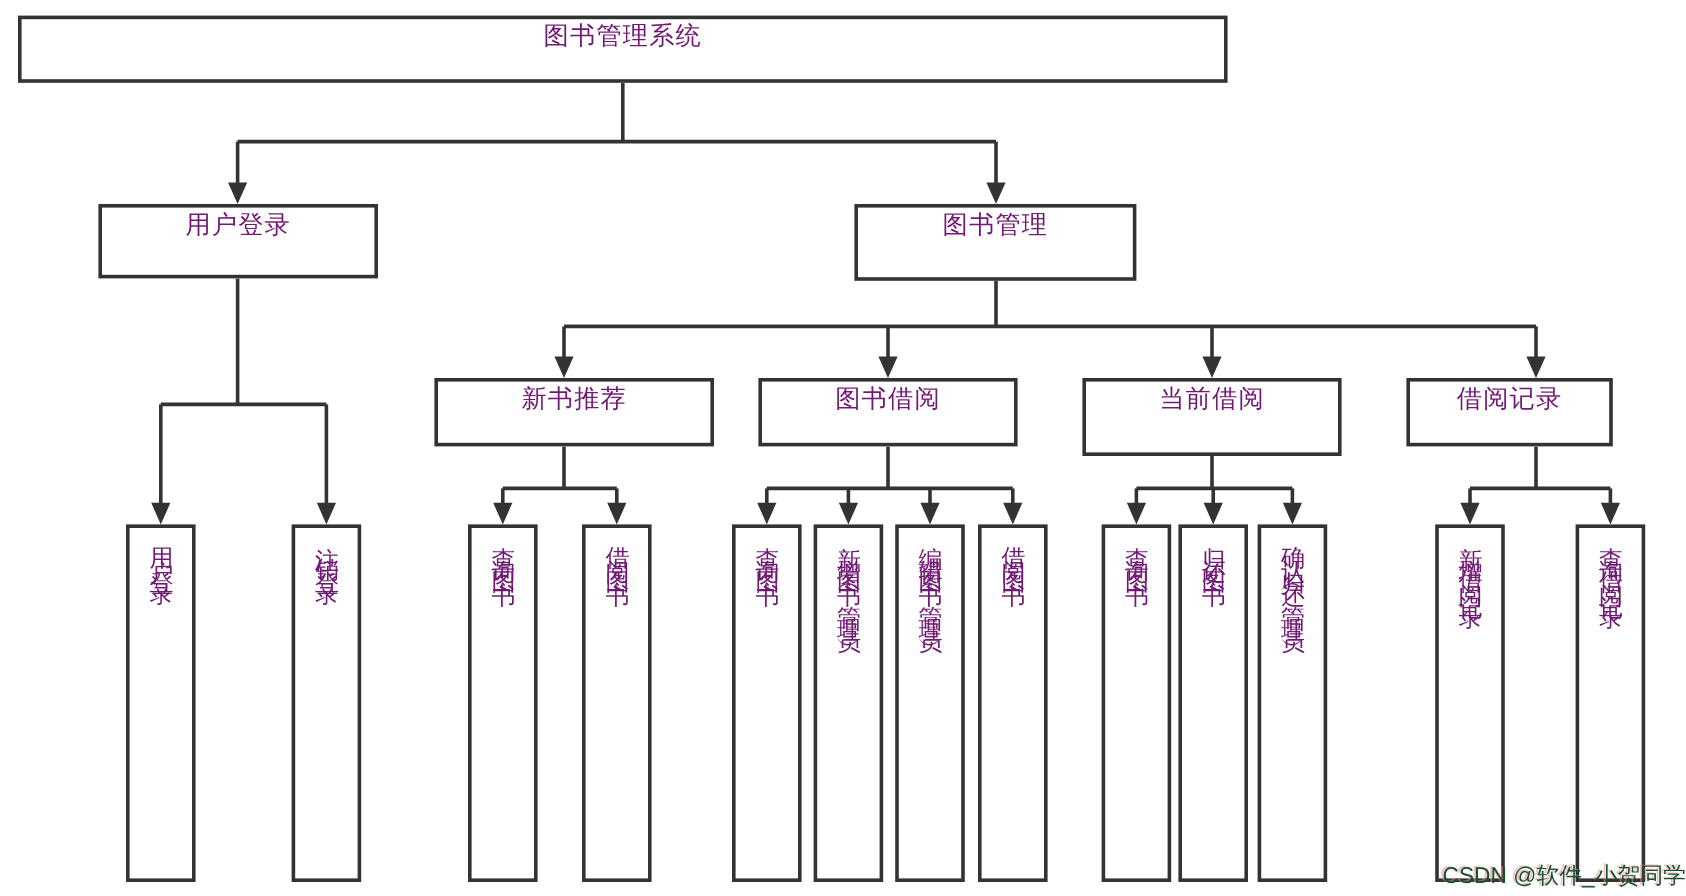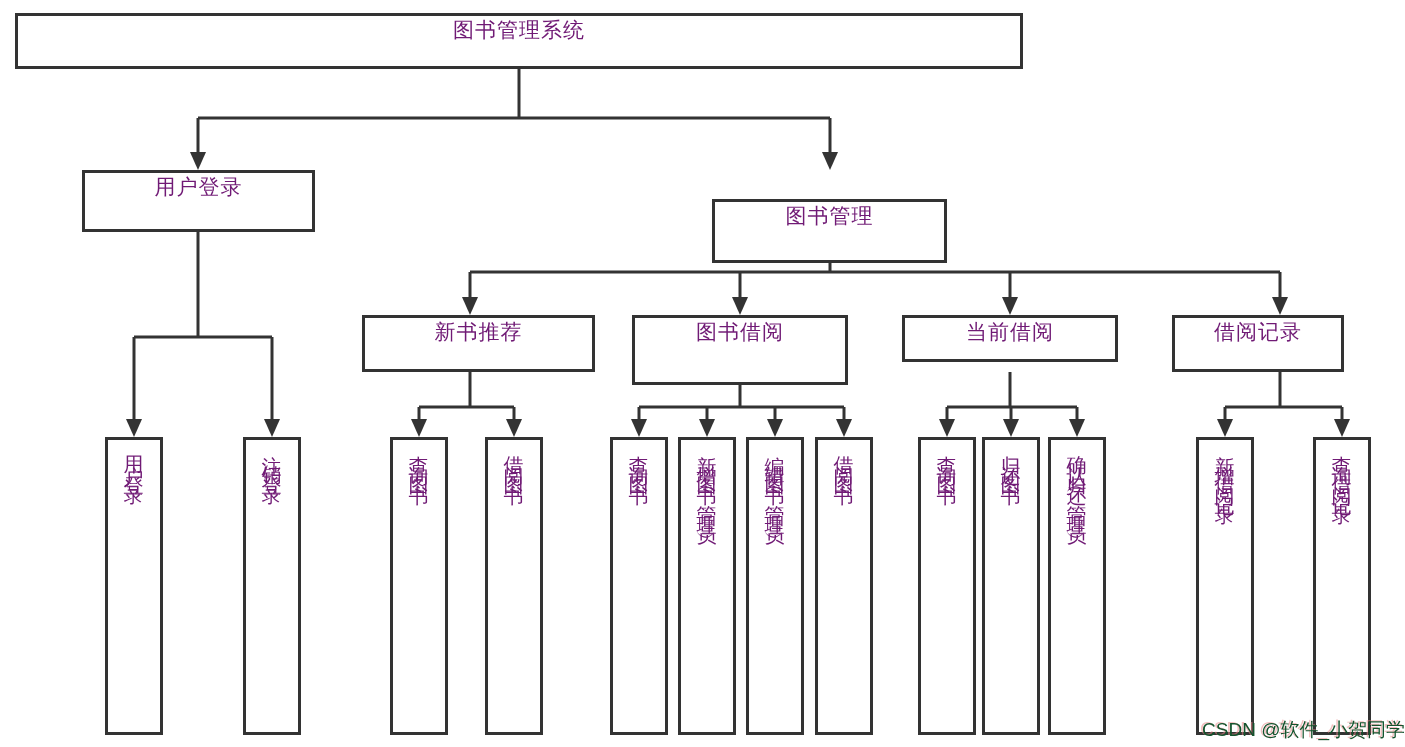--- a/index.html
+++ b/index.html
@@ -117,31 +117,31 @@
     </g>
   </svg>
 
   <div class="node root h" style="left:15px; top:13px; width:1008px; height:56px;">
     <span>图书管理系统</span>
   </div>
 
   <div class="node h" style="left:82px; top:170px; width:233px; height:62px;">
     <span>用户登录</span>
   </div>
-  <div class="node h" style="left:712px; top:170px; width:235px; height:64px;margin-top:29px;">
+  <div class="node h" style="left:712px; top:170px; width:235px; height:64px;">
     <span>图书管理</span>
   </div>
 
   <div class="node h" style="left:362px; top:315px; width:233px; height:57px;">
     <span>新书推荐</span>
   </div>
-  <div class="node h" style="left:632px; top:315px; width:216px; height:70px;">
+  <div class="node h" style="left:632px; top:315px; width:216px; height:57px;">
     <span>图书借阅</span>
   </div>
-  <div class="node h" style="left:902px; top:315px; width:216px; height:47px;">
+  <div class="node h" style="left:902px; top:315px; width:216px; height:65px;">
     <span>当前借阅</span>
   </div>
   <div class="node h" style="left:1172px; top:315px; width:172px; height:57px;">
     <span>借阅记录</span>
   </div>
 
   <div class="node v" style="left:105px; top:437px; width:58px; height:298px;">
     <span class="vtext">用户登录</span>
   </div>
   <div class="node v" style="left:243px; top:437px; width:58px; height:298px;">

